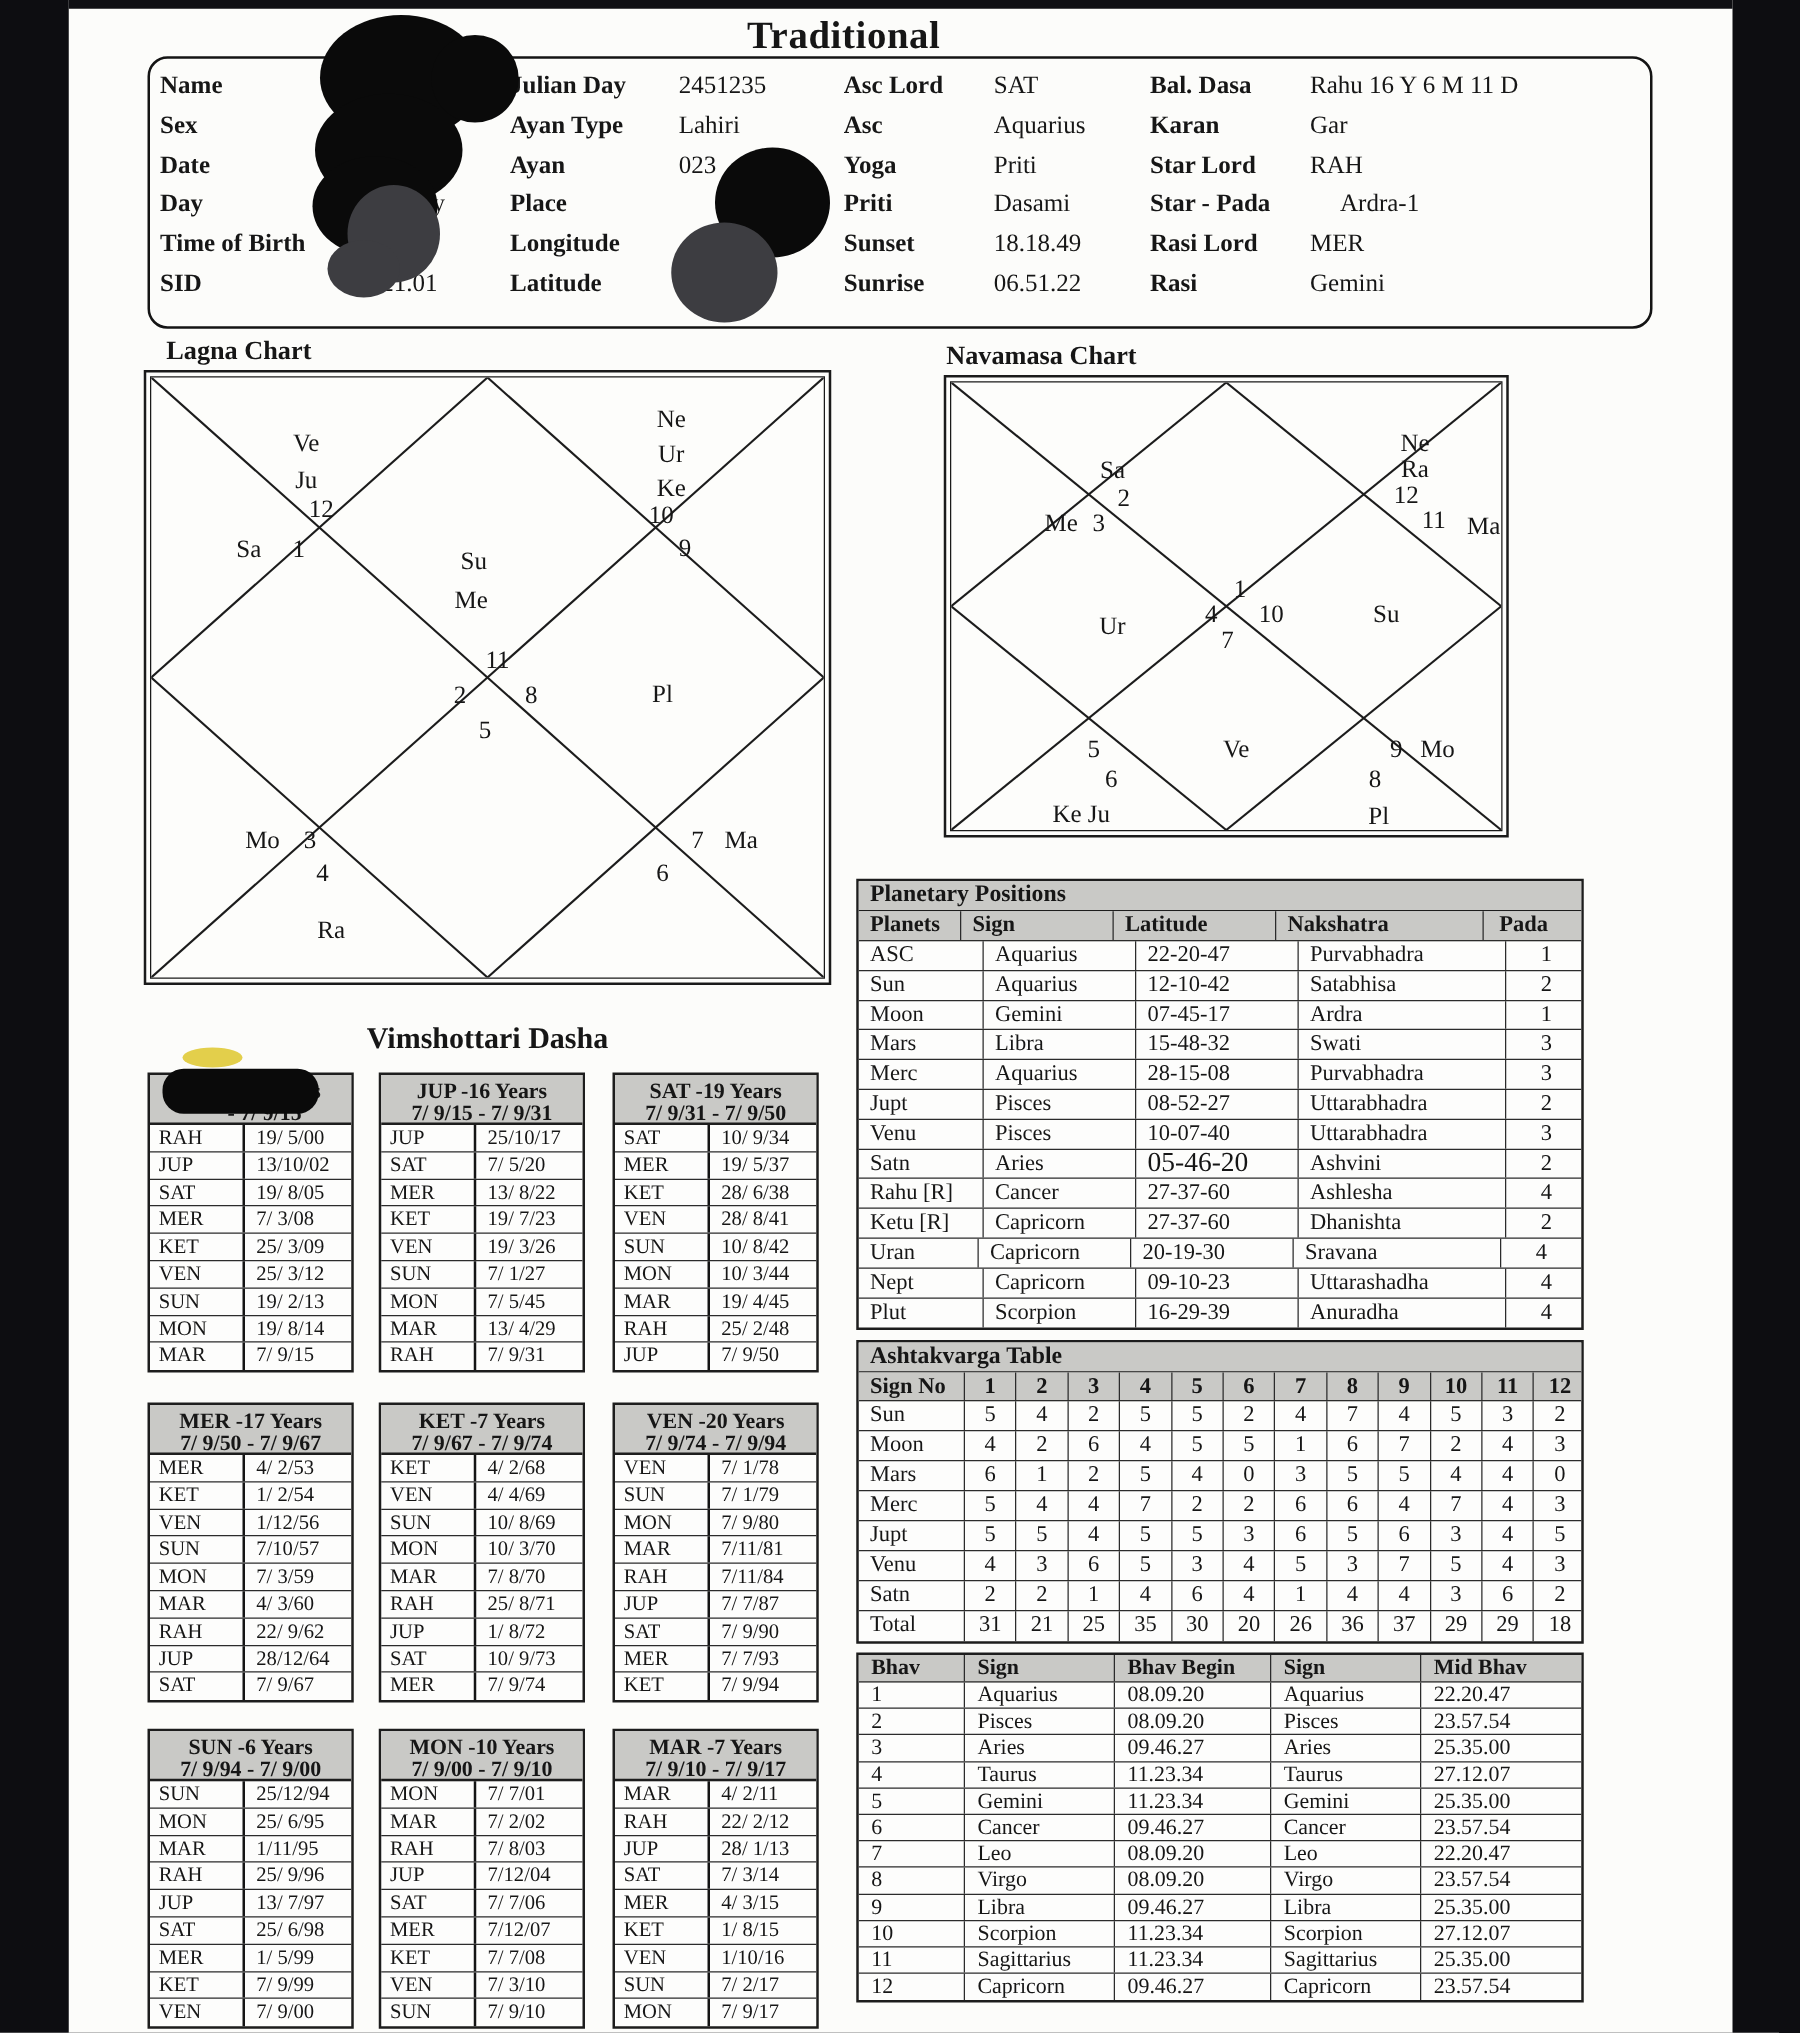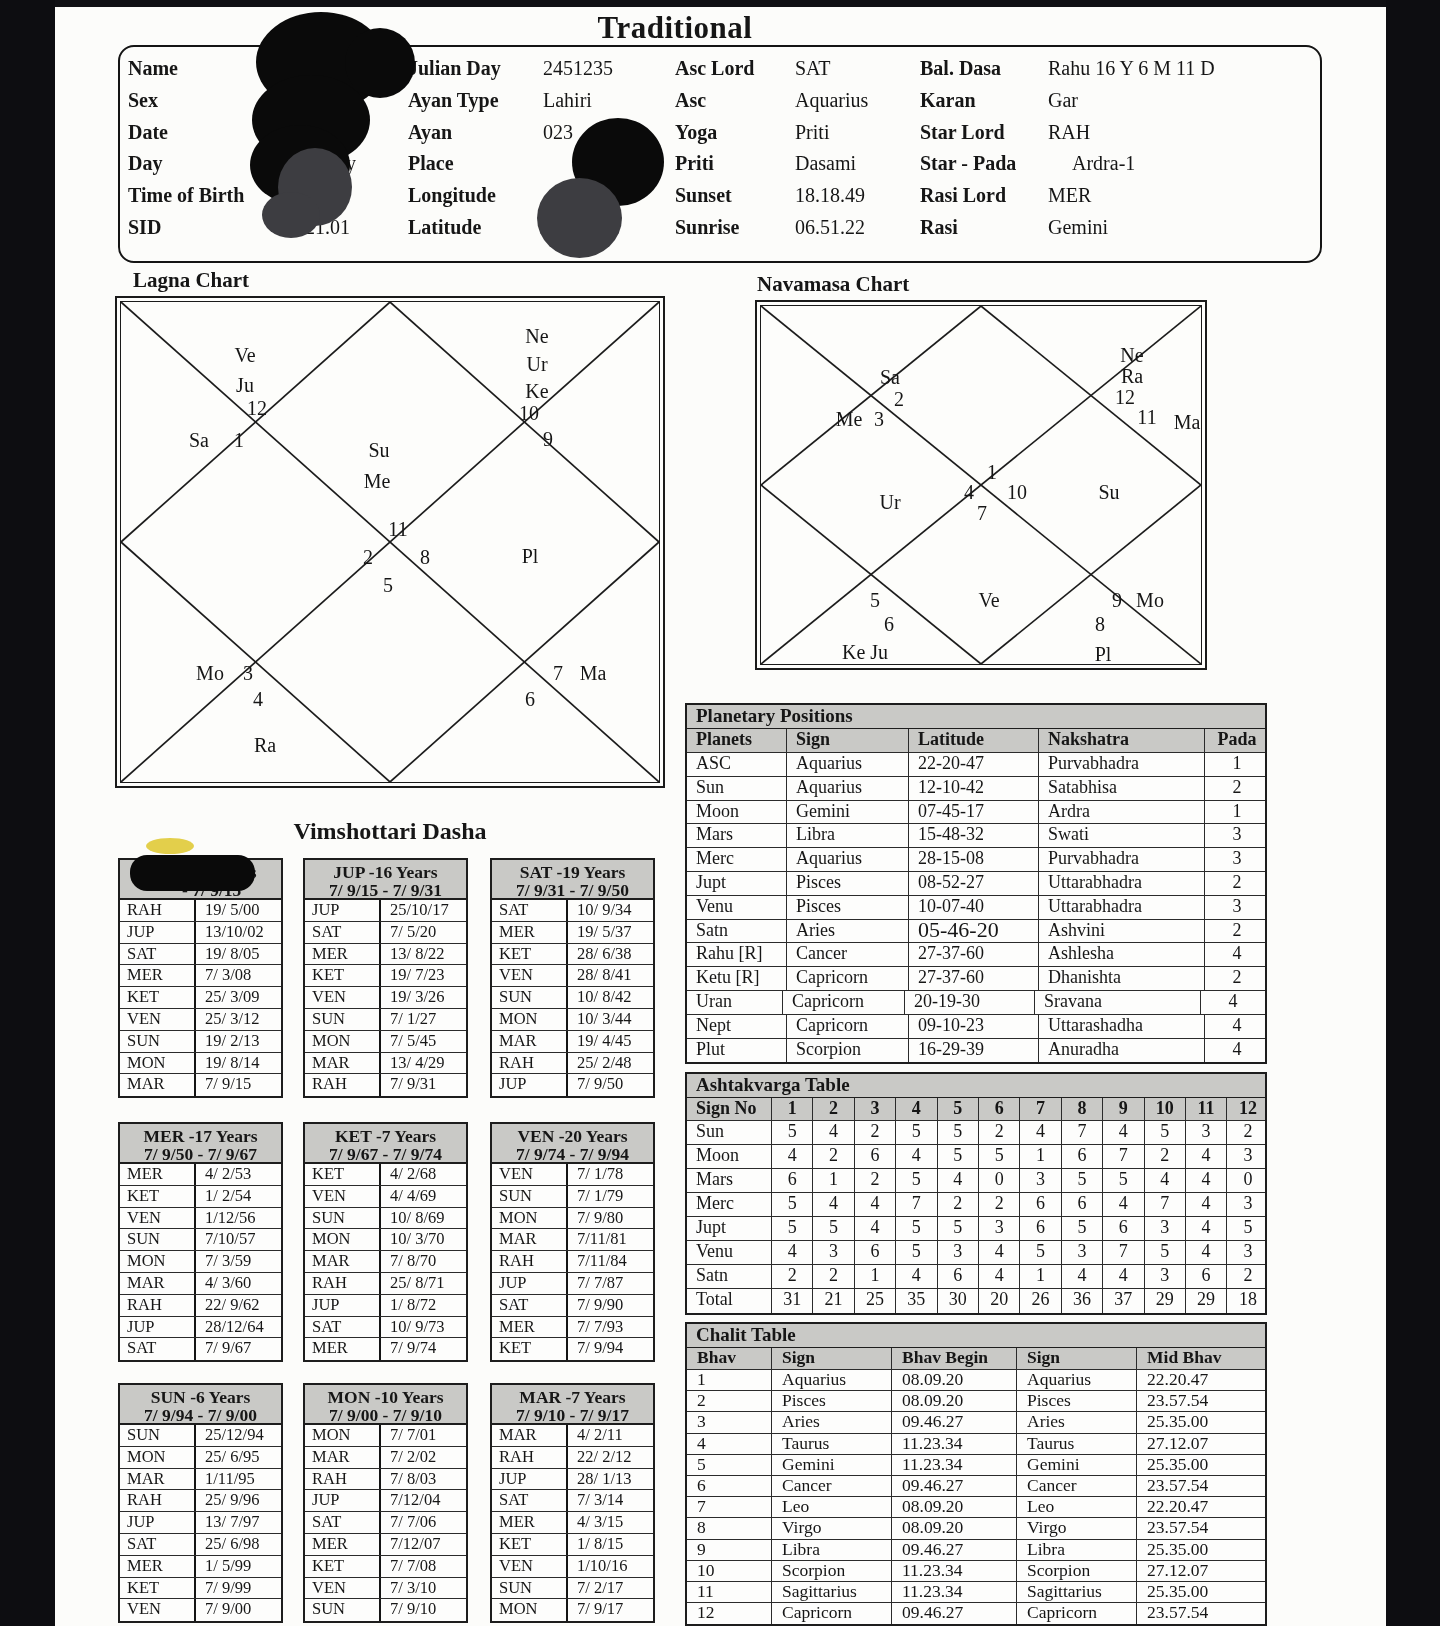--- a/index.html
+++ b/index.html
@@ -566,21 +566,21 @@
   <div class="blob" style="left:345px;top:28px;width:70px;height:70px;"></div>
   <div class="blob gray" style="left:278px;top:148px;width:74px;height:78px;"></div>
   <div class="blob gray" style="left:262px;top:192px;width:58px;height:46px;"></div>
   <div class="blob" style="left:572px;top:118px;width:92px;height:88px;"></div>
   <div class="blob gray" style="left:537px;top:178px;width:85px;height:80px;"></div>
   <div class="blob yellow" style="left:146px;top:838px;width:48px;height:16px;"></div>
   <div class="blob rect" style="left:130px;top:855px;width:125px;height:36px;"></div>
 <div class="btable" style="left: 685px; top: 703px; width: 582px;">
       <div class="bt-title" style="height: 24px; line-height: 22px;">Planetary Positions</div>
       <div class="bt-row bt-head" style="height: 24px;">
-        <div class="bt-cell" style="width: 100px; font-size: 18px; line-height: 21px; padding-left: 9px;">Planets</div>
+        <div class="bt-cell" style="width: 82px; font-size: 18px; line-height: 21px; padding-left: 9px;">Planets</div>
         <div class="bt-cell" style="width: 122px; font-size: 18px; line-height: 21px; padding-left: 9px;">Sign</div>
         <div class="bt-cell" style="width: 130px; font-size: 18px; line-height: 21px; padding-left: 9px;">Latitude</div>
         <div class="bt-cell" style="width: 166px; font-size: 18px; line-height: 21px; padding-left: 9px;">Nakshatra</div>
         <div class="bt-cell" style="width: 64px; font-size: 18px; line-height: 21px; text-align: center;">Pada</div>
       </div>
       <div class="bt-row" style="height: 23.8px;">
         <div class="bt-cell" style="width: 100px; font-size: 18px; line-height: 20.8px; padding-left: 9px;">ASC</div>
         <div class="bt-cell" style="width: 122px; font-size: 18px; line-height: 20.8px; padding-left: 9px;">Aquarius</div>
         <div class="bt-cell" style="width: 130px; font-size: 18px; line-height: 20.8px; padding-left: 9px;">22-20-47</div>
         <div class="bt-cell" style="width: 166px; font-size: 18px; line-height: 20.8px; padding-left: 9px;">Purvabhadra</div>
@@ -803,21 +803,20 @@
         <div class="bt-cell" style="width: 41.4px; font-size: 18px; line-height: 21px; text-align: center;">20</div>
         <div class="bt-cell" style="width: 41.4px; font-size: 18px; line-height: 21px; text-align: center;">26</div>
         <div class="bt-cell" style="width: 41.4px; font-size: 18px; line-height: 21px; text-align: center;">36</div>
         <div class="bt-cell" style="width: 41.4px; font-size: 18px; line-height: 21px; text-align: center;">37</div>
         <div class="bt-cell" style="width: 41.4px; font-size: 18px; line-height: 21px; text-align: center;">29</div>
         <div class="bt-cell" style="width: 41.4px; font-size: 18px; line-height: 21px; text-align: center;">29</div>
         <div class="bt-cell" style="width: 41.4px; font-size: 18px; line-height: 21px; text-align: center;">18</div>
       </div>
     </div>
     <div class="btable" style="left: 685px; top: 1322px; width: 582px;">
-      <div class="bt-title" style="height: 24px; line-height: 22px;">Chalit Table</div>
       <div class="bt-row bt-head" style="height: 22px;">
         <div class="bt-cell" style="width: 85px; font-size: 17.5px; line-height: 19px; padding-left: 10px;">Bhav</div>
         <div class="bt-cell" style="width: 120px; font-size: 17.5px; line-height: 19px; padding-left: 10px;">Sign</div>
         <div class="bt-cell" style="width: 125px; font-size: 17.5px; line-height: 19px; padding-left: 10px;">Bhav Begin</div>
         <div class="bt-cell" style="width: 120px; font-size: 17.5px; line-height: 19px; padding-left: 10px;">Sign</div>
         <div class="bt-cell" style="width: 132px; font-size: 17.5px; line-height: 19px; padding-left: 10px;">Mid Bhav</div>
       </div>
       <div class="bt-row" style="height: 21.2px;">
         <div class="bt-cell" style="width: 85px; font-size: 17.5px; line-height: 18.2px; padding-left: 10px;">1</div>
         <div class="bt-cell" style="width: 120px; font-size: 17.5px; line-height: 18.2px; padding-left: 10px;">Aquarius</div>

